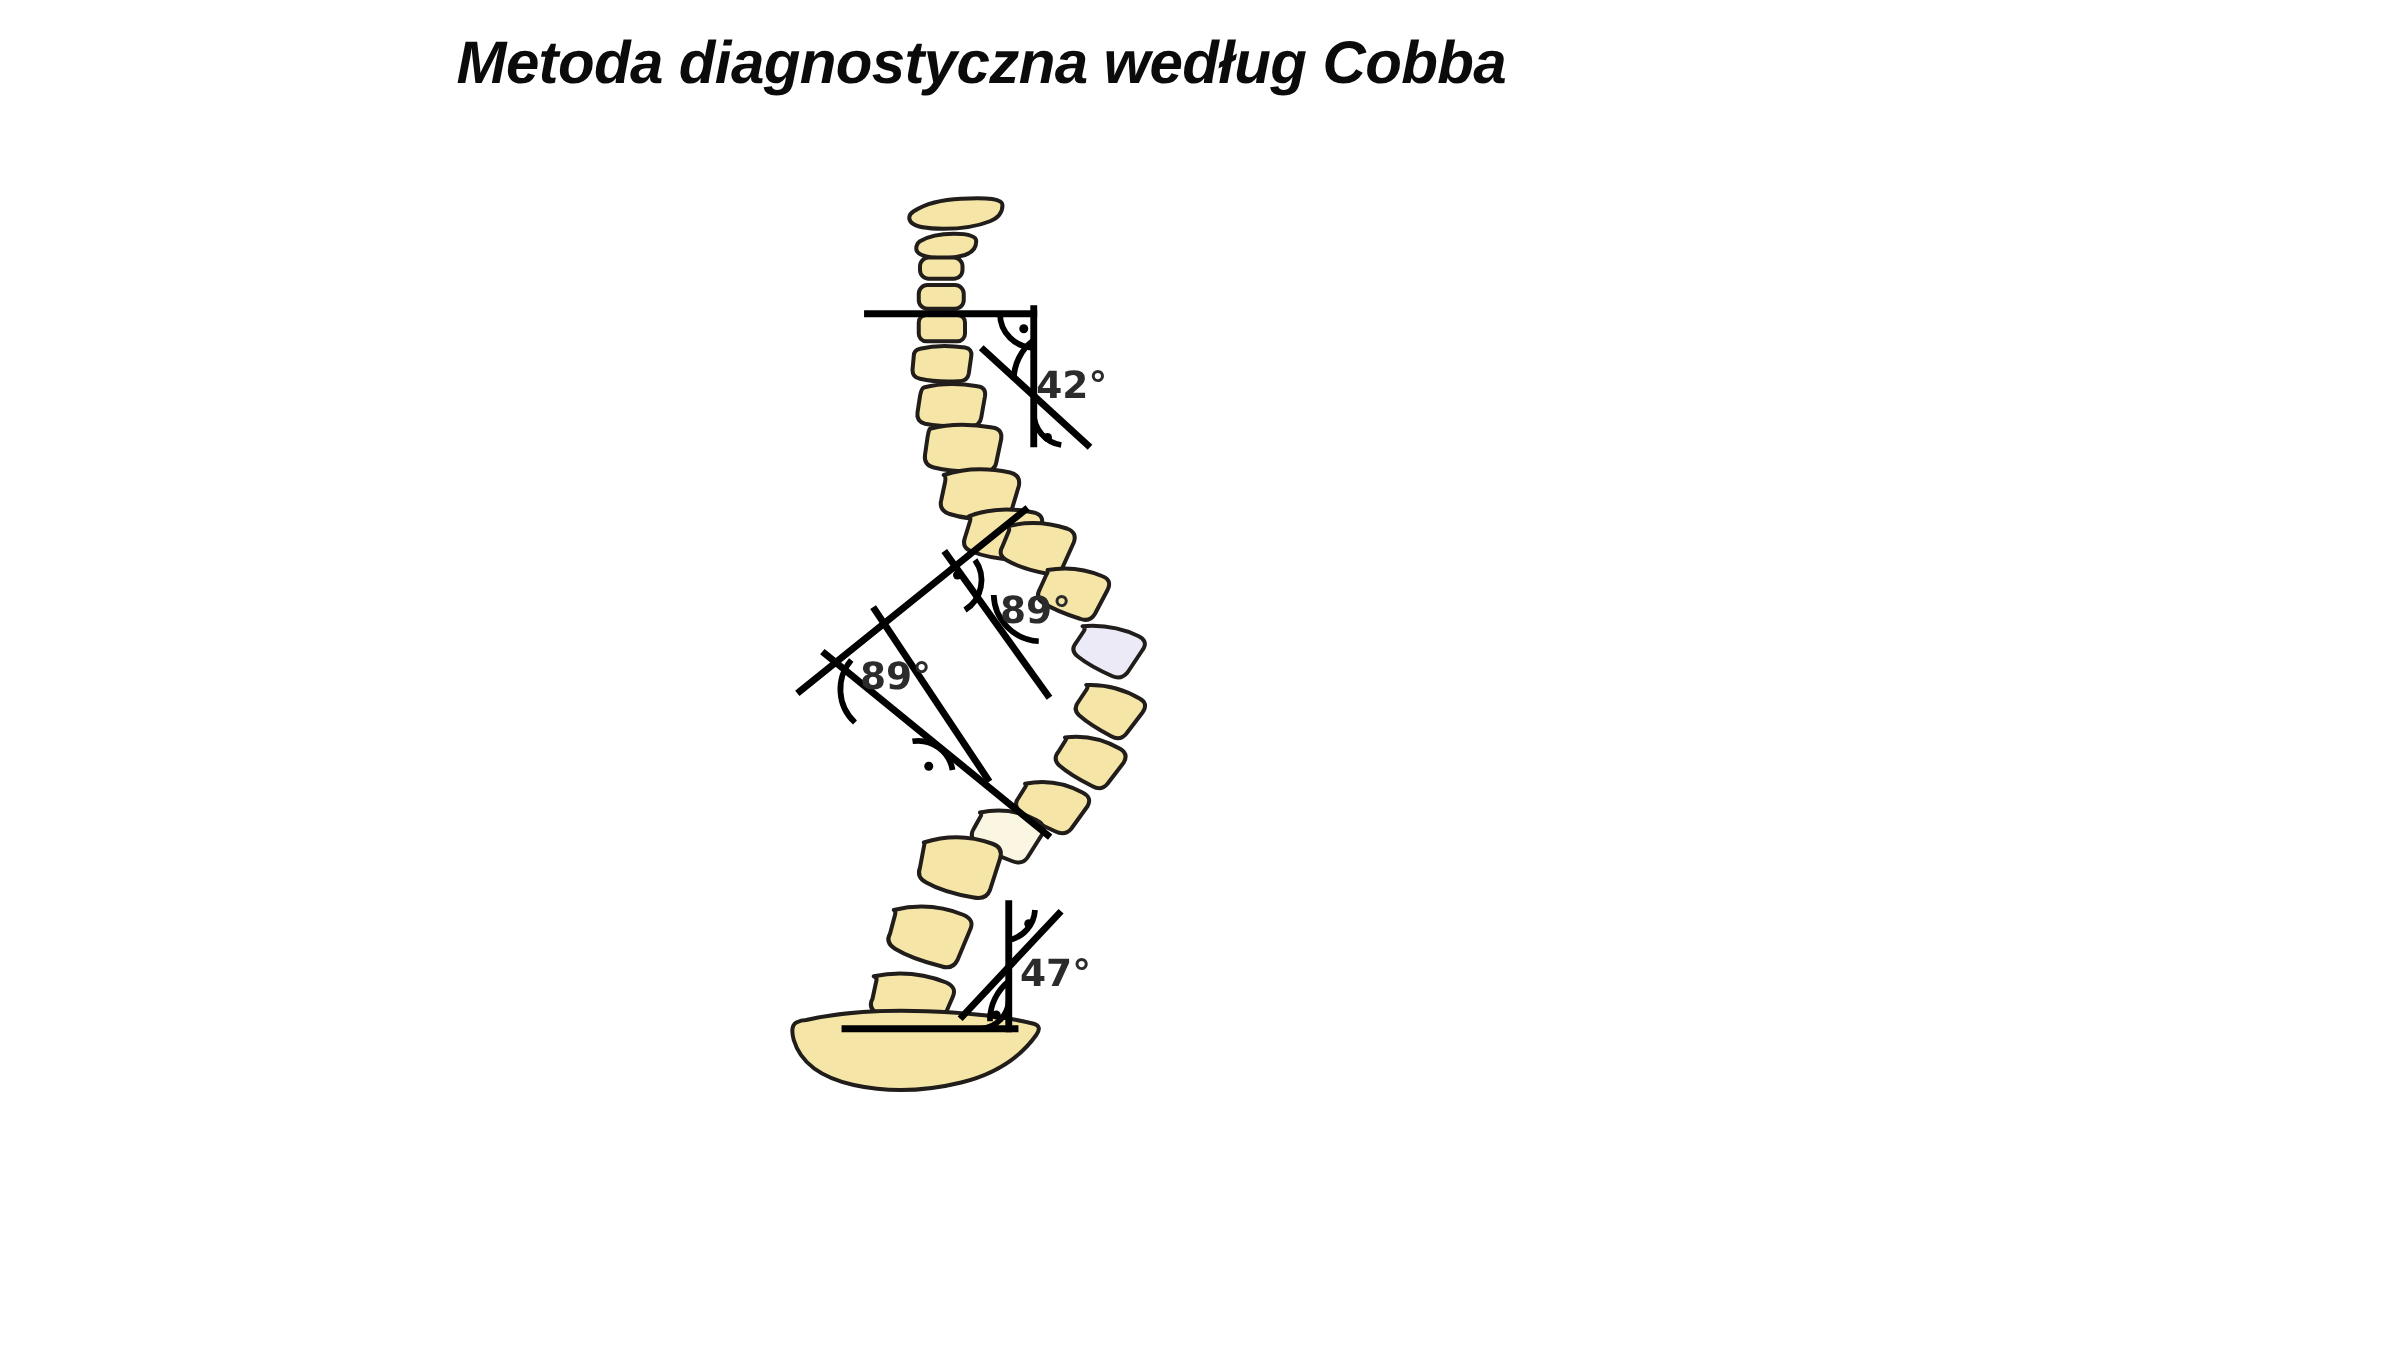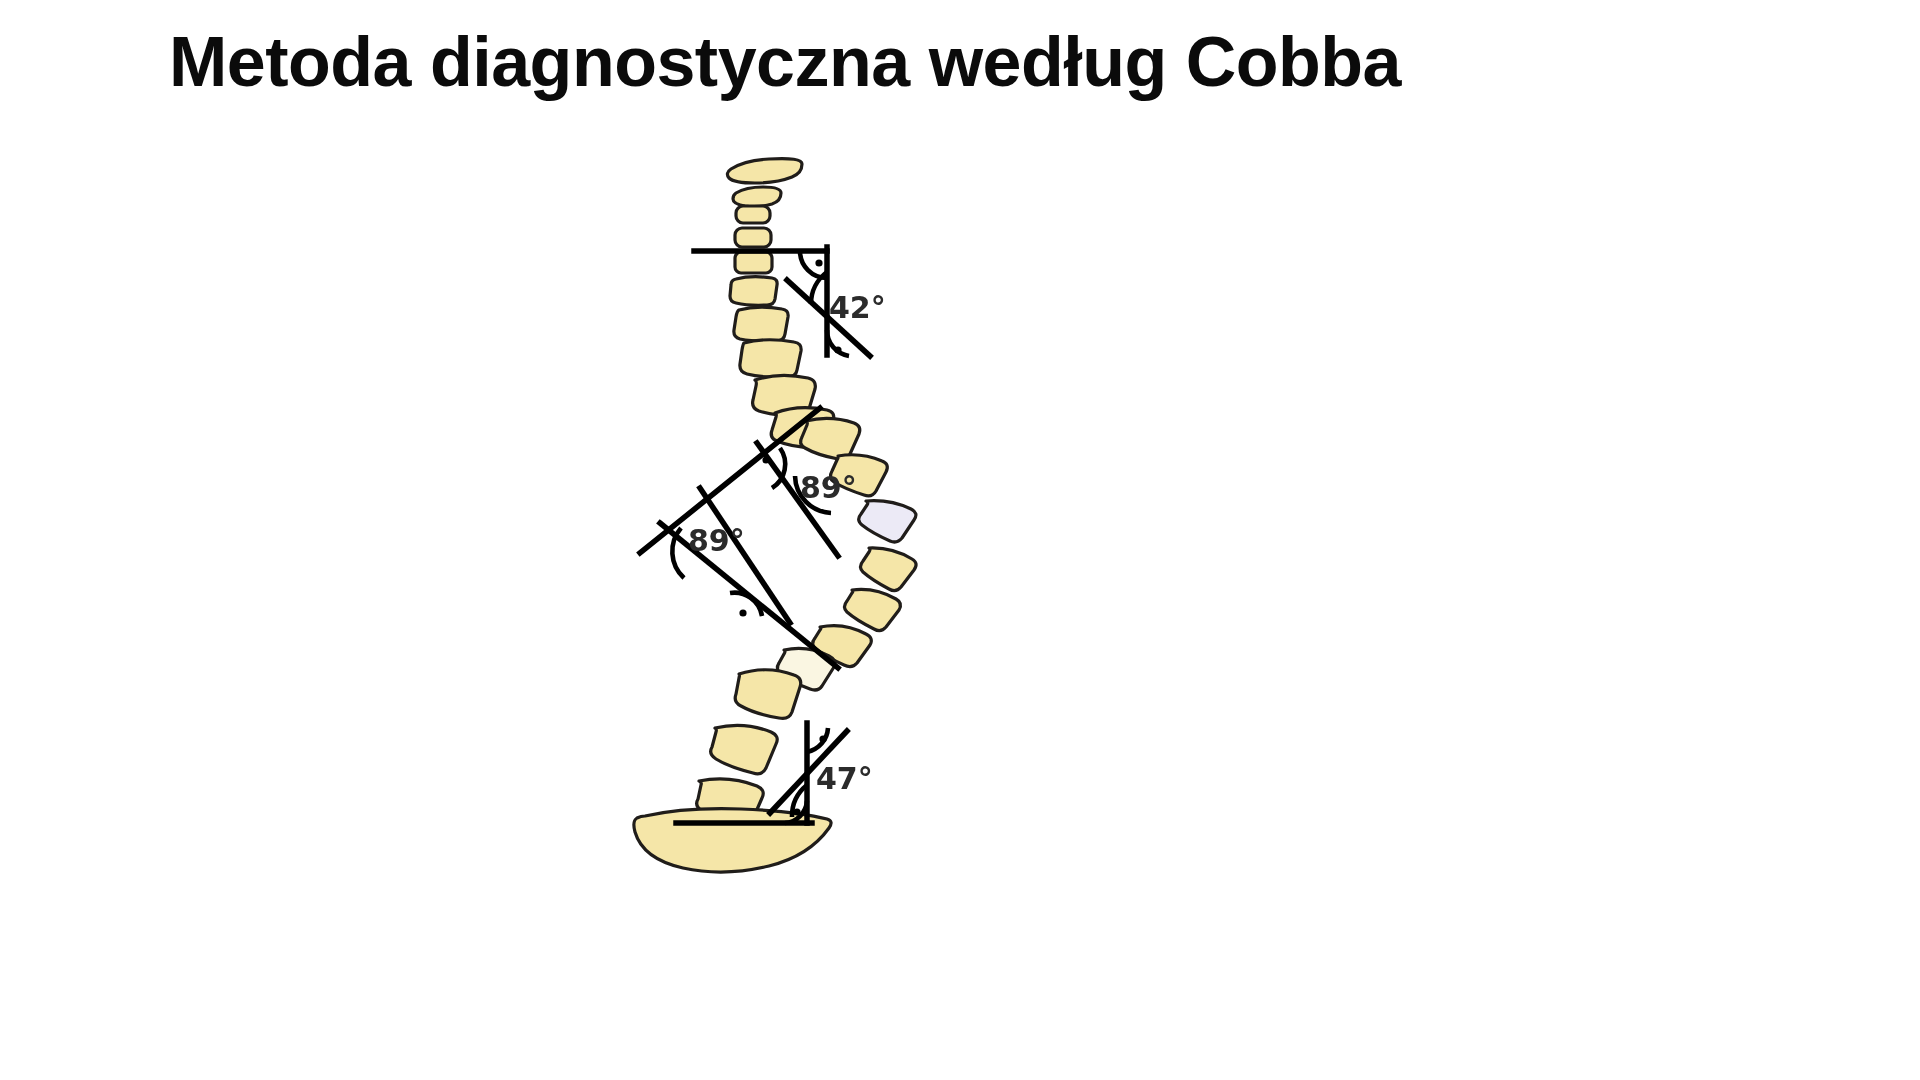--- a/index.html
+++ b/index.html
@@ -19,26 +19,27 @@
     position: absolute;
     inset: 0;
     background: #ffffff;
   }
   #page-title {
     position: absolute;
     left: 0;
     top: 26px;
     width: 1570px;
     text-align: center;
-    font-size: 70px;
+    font-size: 48px;
     font-weight: bold;
     color: #0b0b0b;
     letter-spacing: -0.5px;
     line-height: 1.05;
     white-space: nowrap;
+    font-style: italic;
   }
   #figure-wrap {
     position: absolute;
     left: 0;
     top: 0;
     width: 1920px;
     height: 1080px;
     margin-top: 23px;
   }
   svg { display: block; }

